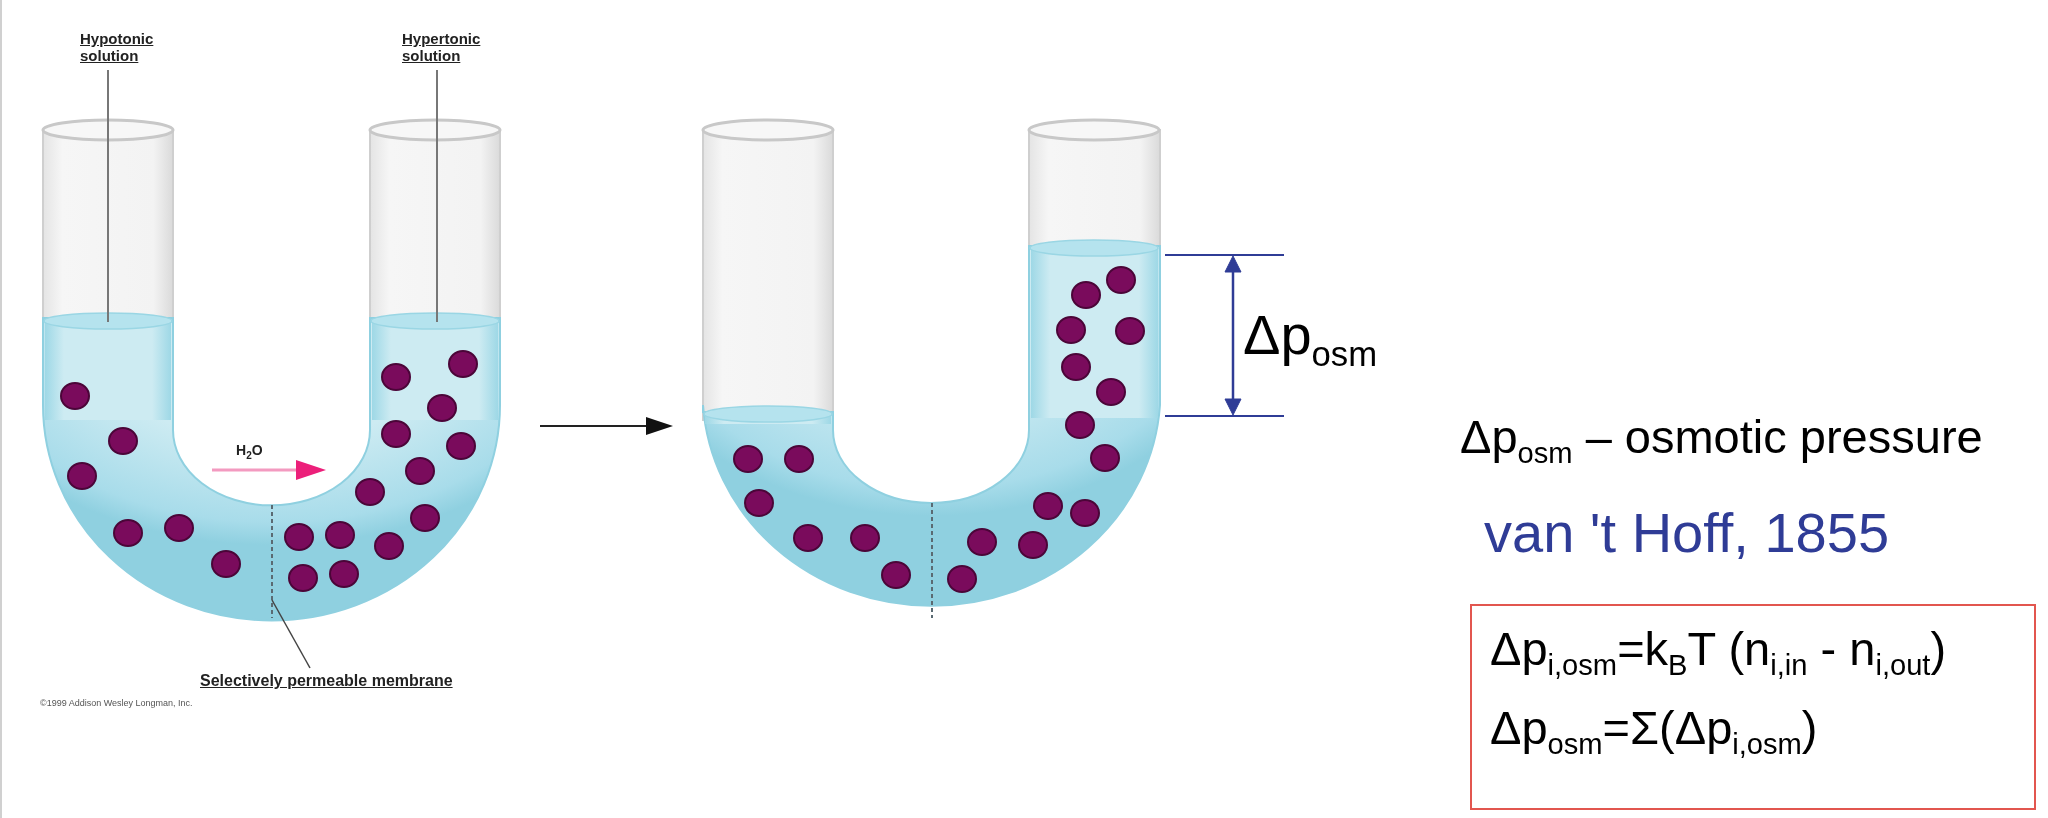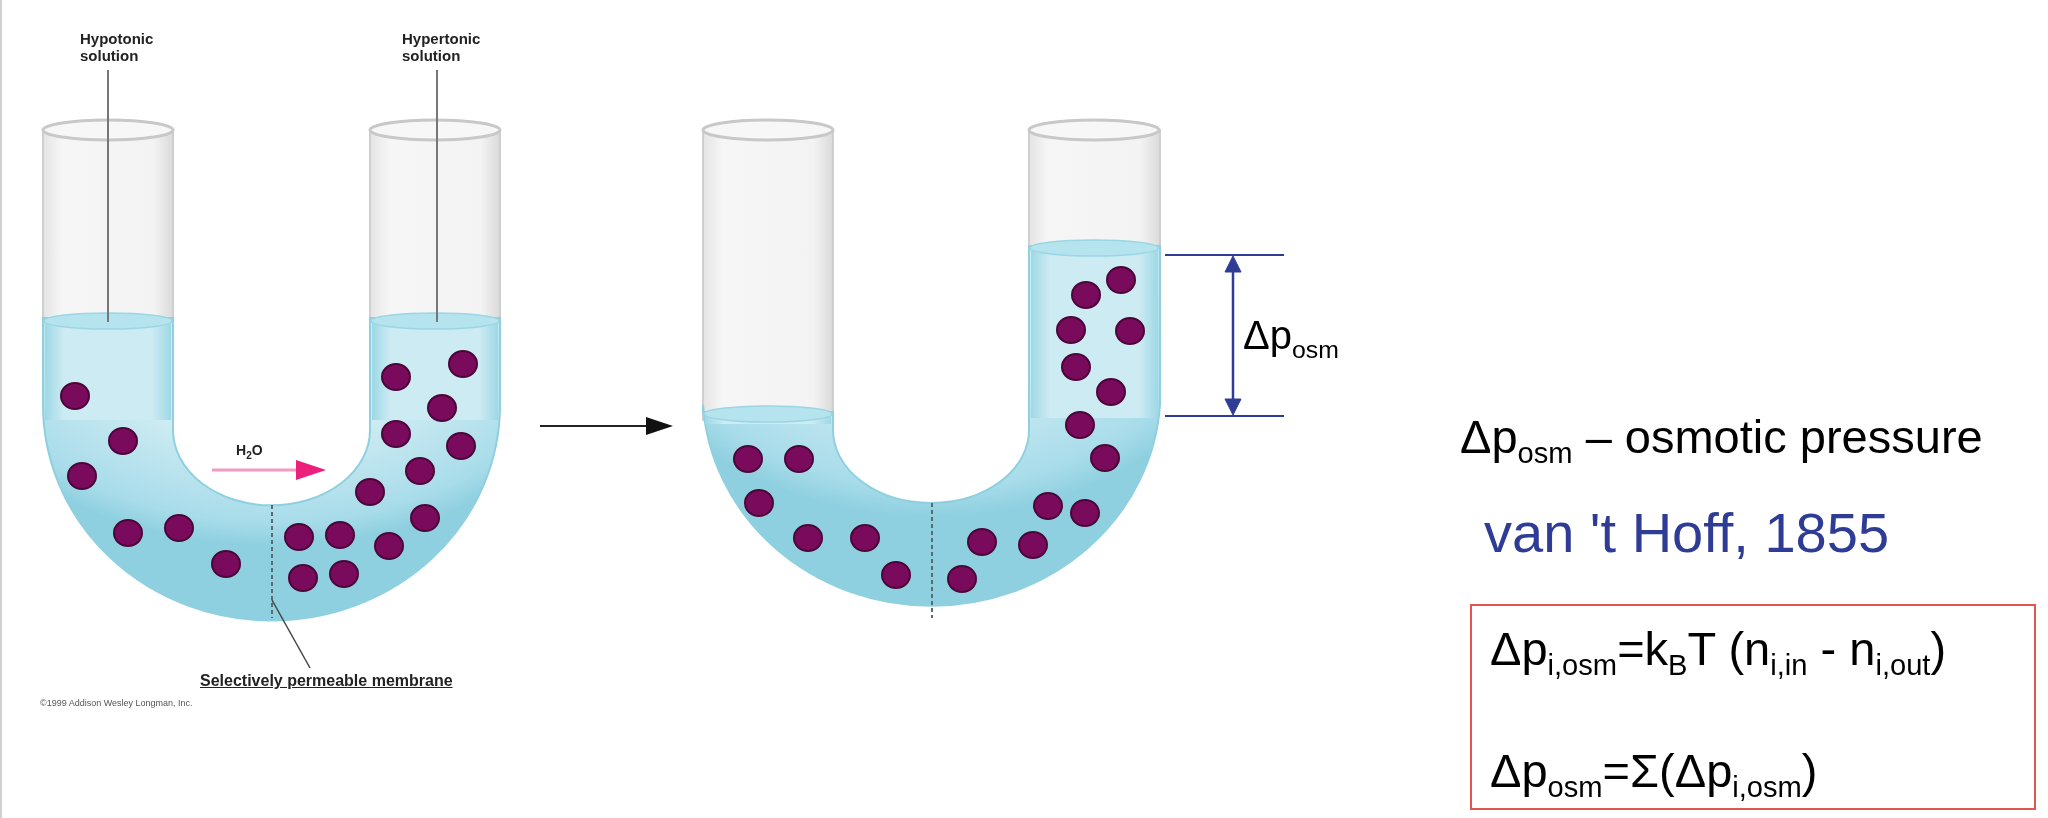--- a/index.html
+++ b/index.html
@@ -1,34 +1,34 @@
 <!DOCTYPE html>
 <html><head>
   <meta charset="utf-8">
   <style>
     html, body { margin: 0; padding: 0; background: #ffffff; }
     body { width: 2048px; height: 818px; position: relative; overflow: hidden;
            font-family: "Liberation Sans", sans-serif; color: #000; }
     .left-border { position: absolute; left: 0; top: 0; width: 2px; height: 818px; background: #d0d0d0; }
     svg.diagram { position: absolute; left: 0; top: 0; }
     .lbl { position: absolute; font-family: "Liberation Sans", sans-serif; font-weight: bold; color: #222; }
-    .lbl-small { font-size: 15px; line-height: 17px; }
+    .lbl-small { font-size: 15px; line-height: 17px; text-decoration: underline; }
     .membrane-label { font-size: 16px; text-decoration: underline; }
     .copyright { font-size: 9px; font-weight: normal; color: #555; }
     .h2o { font-size: 14px; }
     .h2o sub { font-size: 10px; }
-    .dp-label { position: absolute; left: 1243px; top: 300px; font-size: 40px; line-height: 70px; }
+    .dp-label { position: absolute; left: 1243px; top: 300px; font-size: 56px; line-height: 70px; }
     .dp-label sub, .txt sub { font-size: 0.62em; vertical-align: -0.35em; }
     .txt { position: absolute; font-size: 47px; line-height: 54px; white-space: nowrap; }
     .def { left: 1460px; top: 410px; }
     .hoff { left: 1484px; top: 506px; color: #2f3c96; font-size: 56px; }
     .formula-box { position: absolute; left: 1470px; top: 604px; width: 566px; height: 206px;
                    border: 2px solid #e2564f; box-sizing: border-box; }
     .f1 { left: 1490px; top: 622px; }
-    .f2 { left: 1490px; top: 744px; text-align: right; }
+    .f2 { left: 1490px; top: 701px; text-align: right; }
   </style>
 </head>
 <body>
 
 <div class="left-border"></div>
 
 <svg class="diagram" width="2048" height="818" viewBox="0 0 2048 818">
   <defs>
     <linearGradient id="glass" x1="0" x2="1" y1="0" y2="0">
       <stop offset="0" stop-color="#e4e4e4"></stop>

